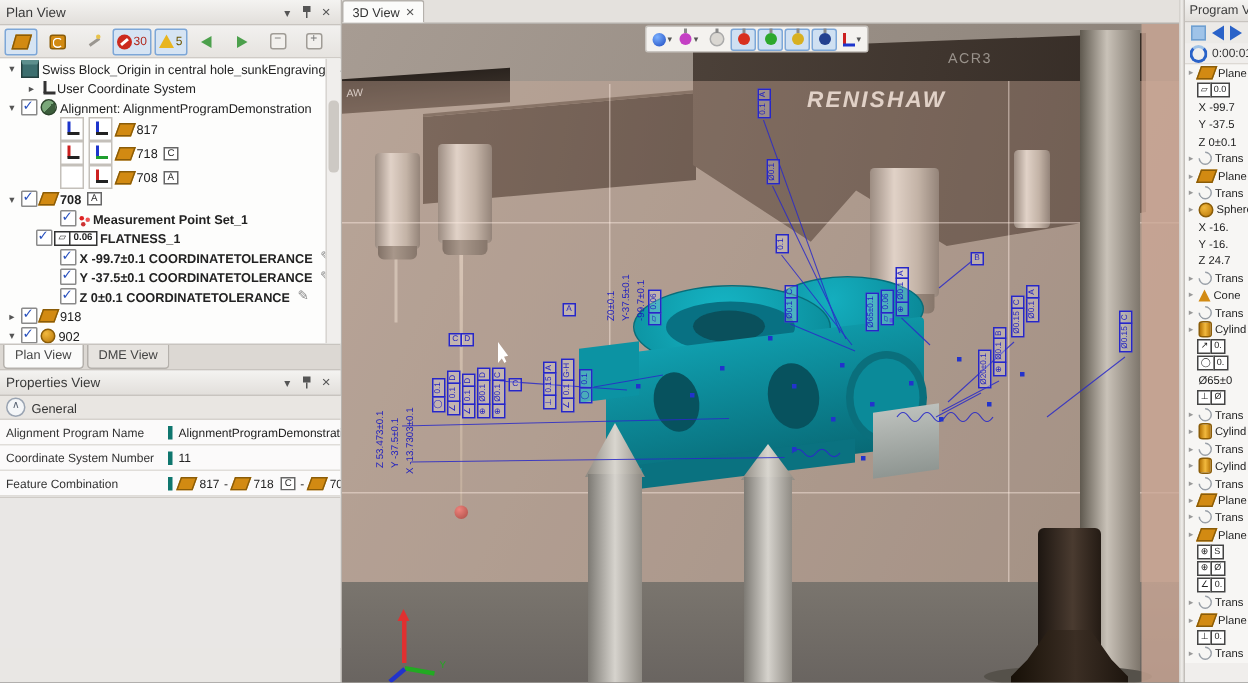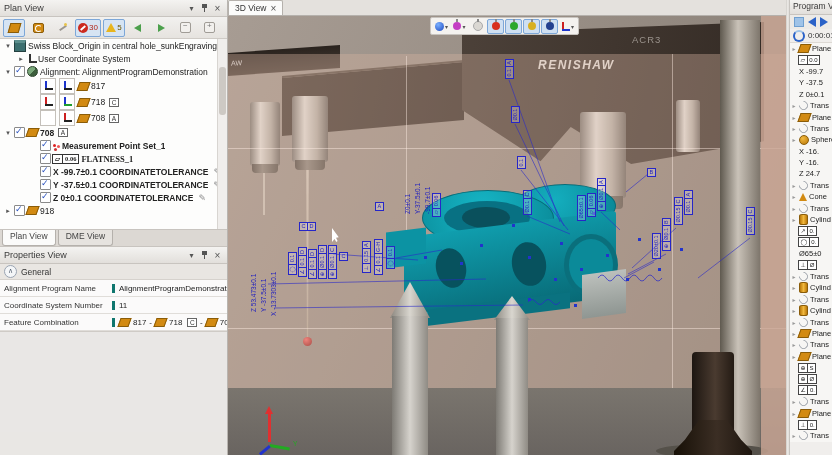--- a/index.html
+++ b/index.html
@@ -85,21 +85,21 @@
   
   #viewport{position:absolute;left:228px;top:0;width:558px;height:455px;}
   #vtabs{height:15px;background:#e4e1dd;border-bottom:1px solid #b5b1ac;display:flex;}
   .vtab{display:flex;align-items:center;gap:4px;background:#fbfbfa;border:1px solid #b5b1ac;border-bottom:none;padding:0 6px;font-size:8.5px;color:#333;border-radius:2px 2px 0 0;}
   #scene{position:relative;width:558px;height:440px;overflow:hidden;background:linear-gradient(115deg,#a79c93,#948a81 55%,#837a71);}
   .floor{position:absolute;left:0;top:372px;width:558px;height:68px;background:linear-gradient(#7a756e,#696460);z-index:1;}
   .strip-l{position:absolute;left:0;top:33px;width:112px;height:23px;background:linear-gradient(#2a231e,#453a32);transform:skewY(-4deg);z-index:1;color:#ddd;font-size:7px;}
   .strip-l span{position:absolute;left:3px;top:7px;}
   .slab-l{position:absolute;left:54px;top:52px;width:182px;height:58px;background:linear-gradient(100deg,#453a32,#332a24);transform:skewY(-5deg);z-index:1;border-top:2px solid #5a4e44;}
   .slab-m{position:absolute;left:234px;top:6px;width:302px;height:142px;background:linear-gradient(100deg,#4c4139,#332a24);clip-path:polygon(0 8%,100% 0,100% 84%,56% 100%,36% 74%,26% 98%,0 62%);z-index:1;}
-  .brand{position:absolute;left:76px;top:36px;color:#e8e4df;font-size:12px;font-weight:bold;font-style:italic;letter-spacing:1.5px;}
+  .brand{position:absolute;left:76px;top:36px;color:#e8e4df;font-size:15px;font-weight:bold;font-style:italic;letter-spacing:1.5px;}
   .model{position:absolute;left:170px;top:12px;color:#9a938c;font-size:9.5px;letter-spacing:1px;}
   .probe{position:absolute;background:linear-gradient(90deg,#7a7670,#e8e5df 35%,#b8b3aa 70%,#6d6862);border-radius:3px;z-index:1;}
   .pcap{position:absolute;background:linear-gradient(90deg,#4f4a44,#8d877e 40%,#57524b);border-radius:0 0 4px 4px;z-index:1;}
   #probe1{left:22px;top:86px;width:30px;height:64px;}
   #cap1{left:24px;top:148px;width:26px;height:9px;}
   #sty1{position:absolute;left:35px;top:157px;width:2px;height:42px;background:#cfc8bd;z-index:1;}
   #probe2{left:64px;top:80px;width:36px;height:66px;}
   #cap2{left:67px;top:144px;width:30px;height:10px;}
   #sty2{position:absolute;left:77px;top:154px;width:5px;height:168px;background:linear-gradient(#d8cfc2,#b8ad9c);clip-path:polygon(25% 0,75% 0,62% 100%,38% 100%);z-index:1;}
   #ball{position:absolute;left:75px;top:321px;width:9px;height:9px;border-radius:50%;background:radial-gradient(circle at 35% 30%,#f66,#8e0f0f);z-index:1;}
@@ -288,21 +288,21 @@
             <span class="fic plane-icon"></span>
             <span class="lbl b">708</span>
             <span class="datum">A</span>
           </div>
           <div class="trow" style="padding-left: 30px;">
             <span class="arr"></span>
             <span class="chk"></span>
             <span class="fic points-icon"></span>
             <span class="lbl b">Measurement Point Set_1</span>
           </div>
-          <div class="trow" style="padding-left: 30px; font-family: Liberation Serif, serif;">
+          <div class="trow" style="padding-left: 14px;">
             <span class="arr"></span>
             <span class="chk"></span>
             <span class="fcfb">
               <span class="fc">▱</span>
               <span class="fc">0.06</span>
             </span>
             <span class="lbl b">FLATNESS_1</span>
           </div>
           <div class="trow" style="padding-left: 30px;">
             <span class="arr"></span>
@@ -320,20 +320,26 @@
             <span class="arr"></span>
             <span class="chk"></span>
             <span class="lbl b">Z 0±0.1 COORDINATETOLERANCE</span>
             <span class="pencil">✎</span>
           </div>
           <div class="trow" style="padding-left: 4px;">
             <span class="arr">▸</span>
             <span class="chk"></span>
             <span class="fic plane-icon"></span>
             <span class="lbl">918</span>
+          </div>
+          <div class="trow" style="padding-left: 4px;">
+            <span class="arr">▾</span>
+            <span class="chk"></span>
+            <span class="fic sphere-icon"></span>
+            <span class="lbl">902</span>
           </div>
         </div>
       <div id="plan-tabs">
           <span class="tab act">Plan View</span>
           <span class="tab">DME View</span>
         </div>
     </div>
 
     <div id="props-panel">
       <div class="phead">

